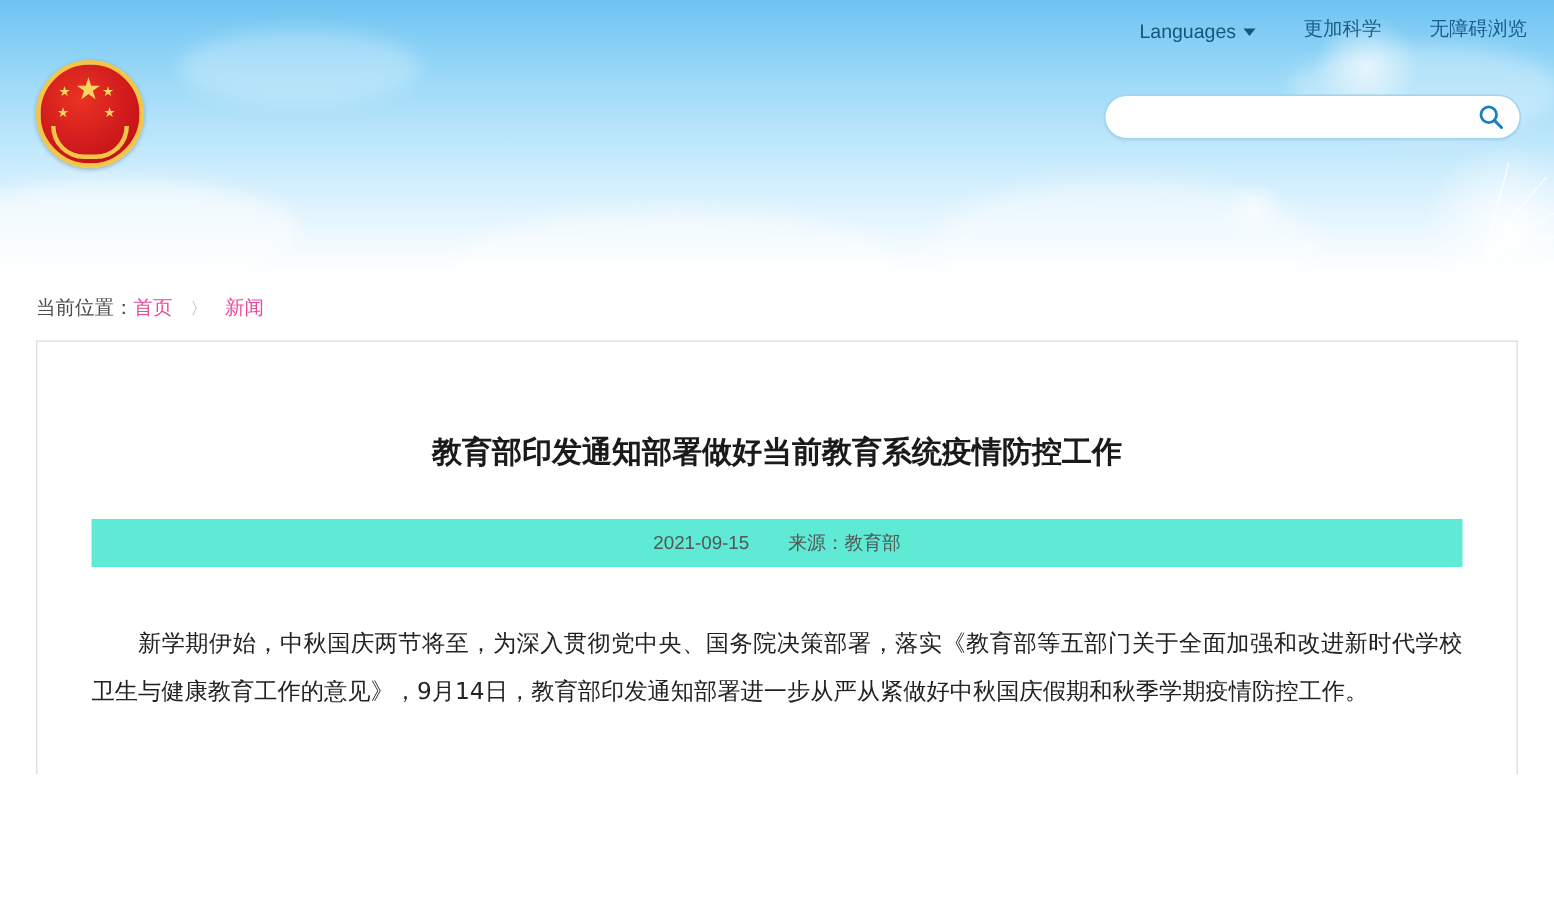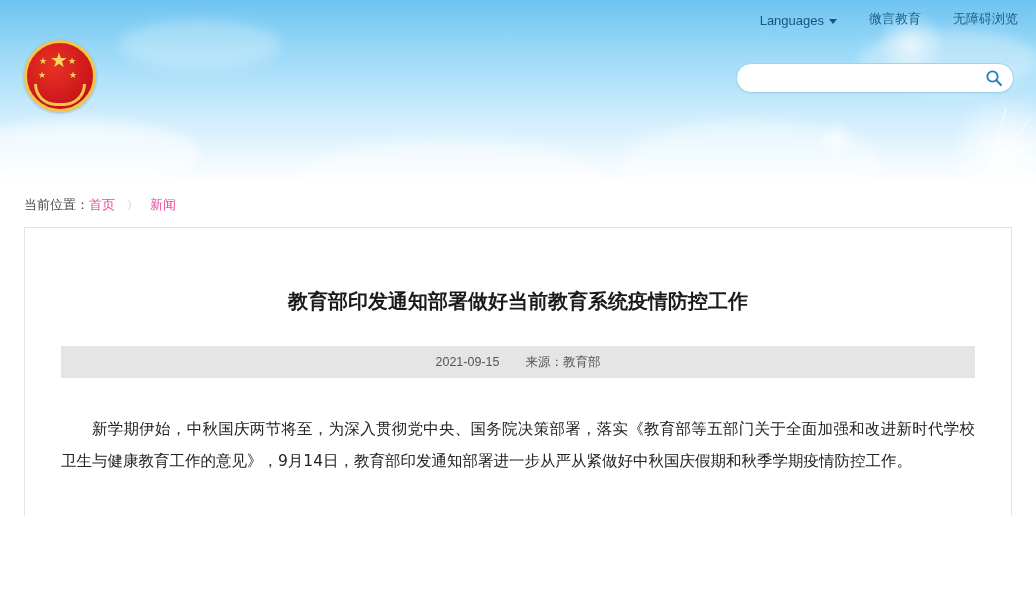--- a/index.html
+++ b/index.html
@@ -188,21 +188,21 @@
     font-family: "DejaVu Sans", "Liberation Sans", sans-serif;
     text-align: center;
     font-size: 20px;
     font-weight: bold;
     color: #1a1a1a;
     padding: 58px 20px 0;
     line-height: 1.5;
   }
   .meta {
     margin-top: 30px;
-    background: #e5e5e5;
+    background: #5eead4;
     height: 32px;
     display: flex;
     align-items: center;
     justify-content: center;
     gap: 26px;
     font-size: 12.5px;
     color: #555;
   }
   .body-text {
     margin-top: 36px;
@@ -239,21 +239,21 @@
         <line x1="65" y1="65" x2="80" y2="8"></line>
       </g>
     </svg>
   </div>
 
   <div class="topnav">
     <div class="item lang">
       <span>Languages</span>
       <span class="caret"></span>
     </div>
-    <div class="item">微言教育</div>
+    <div class="item">更加科学</div>
     <div class="item">无障碍浏览</div>
   </div>
 
   <div class="logo-area">
     <div class="emblem">
       <div class="circle"></div>
       <div class="star">★</div>
       <div class="star-s s1">★</div>
       <div class="star-s s2">★</div>
       <div class="star-s s3">★</div>

